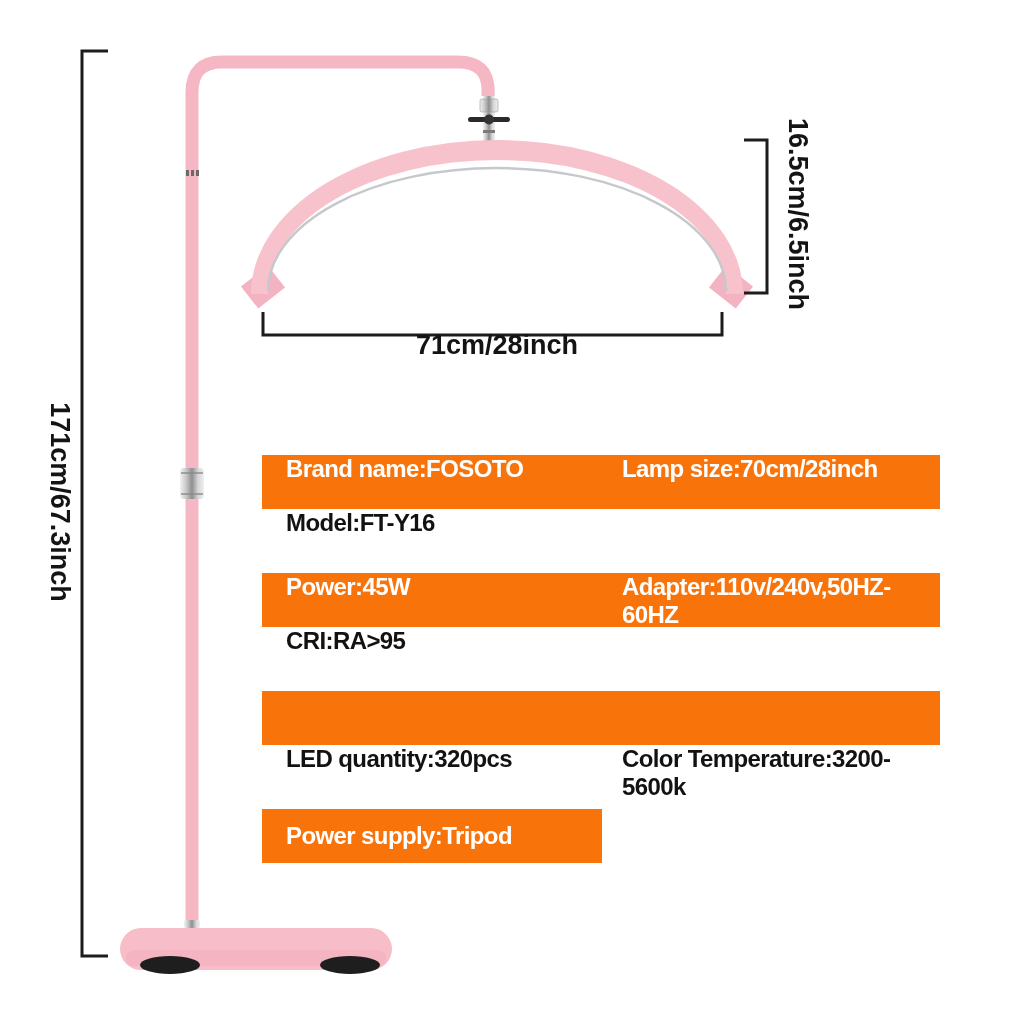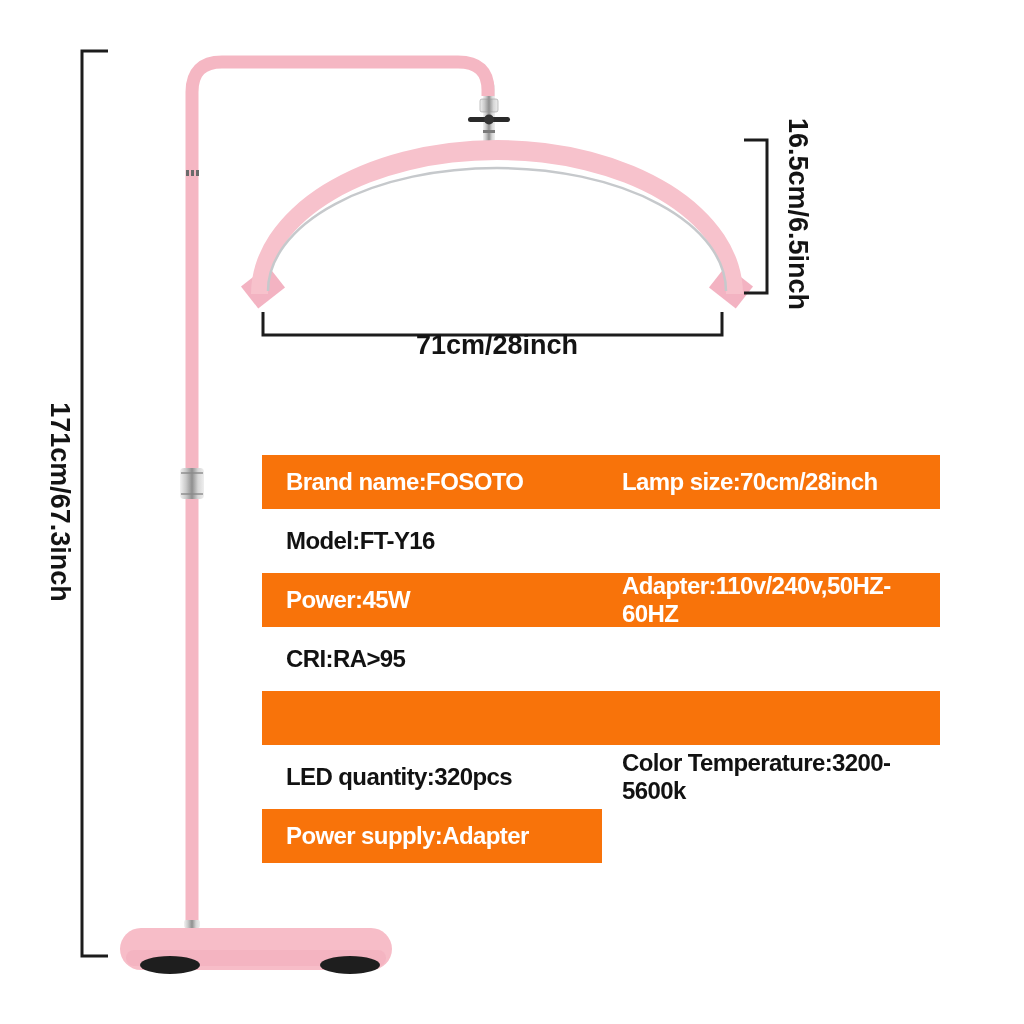--- a/index.html
+++ b/index.html
@@ -7,21 +7,21 @@
     position:relative;width:1024px;height:1024px;background:#ffffff;overflow:hidden;
     font-family:"Liberation Sans",sans-serif;
   }
   .art{position:absolute;left:0;top:0;width:1024px;height:1024px;}
   .dim-label{
     position:absolute;transform:translate(-50%,-50%);
     font-weight:bold;font-size:27px;color:#141414;white-space:nowrap;
   }
   .dim-label.rot{transform:translate(-50%,-50%) rotate(90deg);}
   .spec-table{position:absolute;left:262px;top:455px;width:678px;}
-  .spec-row{display:flex;align-items:center;font-weight:bold;font-size:24px;letter-spacing:-0.6px;}
+  .spec-row{display:flex;align-items:flex-start;font-weight:bold;font-size:24px;letter-spacing:-0.6px;}
   .spec-row.v-orange{background:#F8730A;color:#ffffff;height:54px;}
   .spec-row.v-white{color:#121212;height:64px;}
   .spec-row.v-orange-half{height:54px;color:#ffffff;background:transparent;}
   .spec-row.v-orange-half .cell-left{background:#F8730A;width:340px;height:100%;display:flex;align-items:center;}
   .cell-left{width:360px;padding-left:24px;box-sizing:border-box;flex-shrink:0;}
   .cell-right{flex:1;}
 </style>
 </head>
 <body>
 
@@ -101,18 +101,18 @@
     <div class="spec-row v-white">
       <div class="cell-left">CRI:RA&gt;95</div>
     </div>
     <div class="spec-row v-orange">
     </div>
     <div class="spec-row v-white">
       <div class="cell-left">LED quantity:320pcs</div>
       <div class="cell-right">Color Temperature:3200-5600k</div>
     </div>
     <div class="spec-row v-orange-half">
-      <div class="cell-left">Power supply:Adapter</div>
+      <div class="cell-left">Power supply:Tripod</div>
       <div class="cell-right"></div>
     </div>
   </div>
 
 </div>
 
 </body></html>

